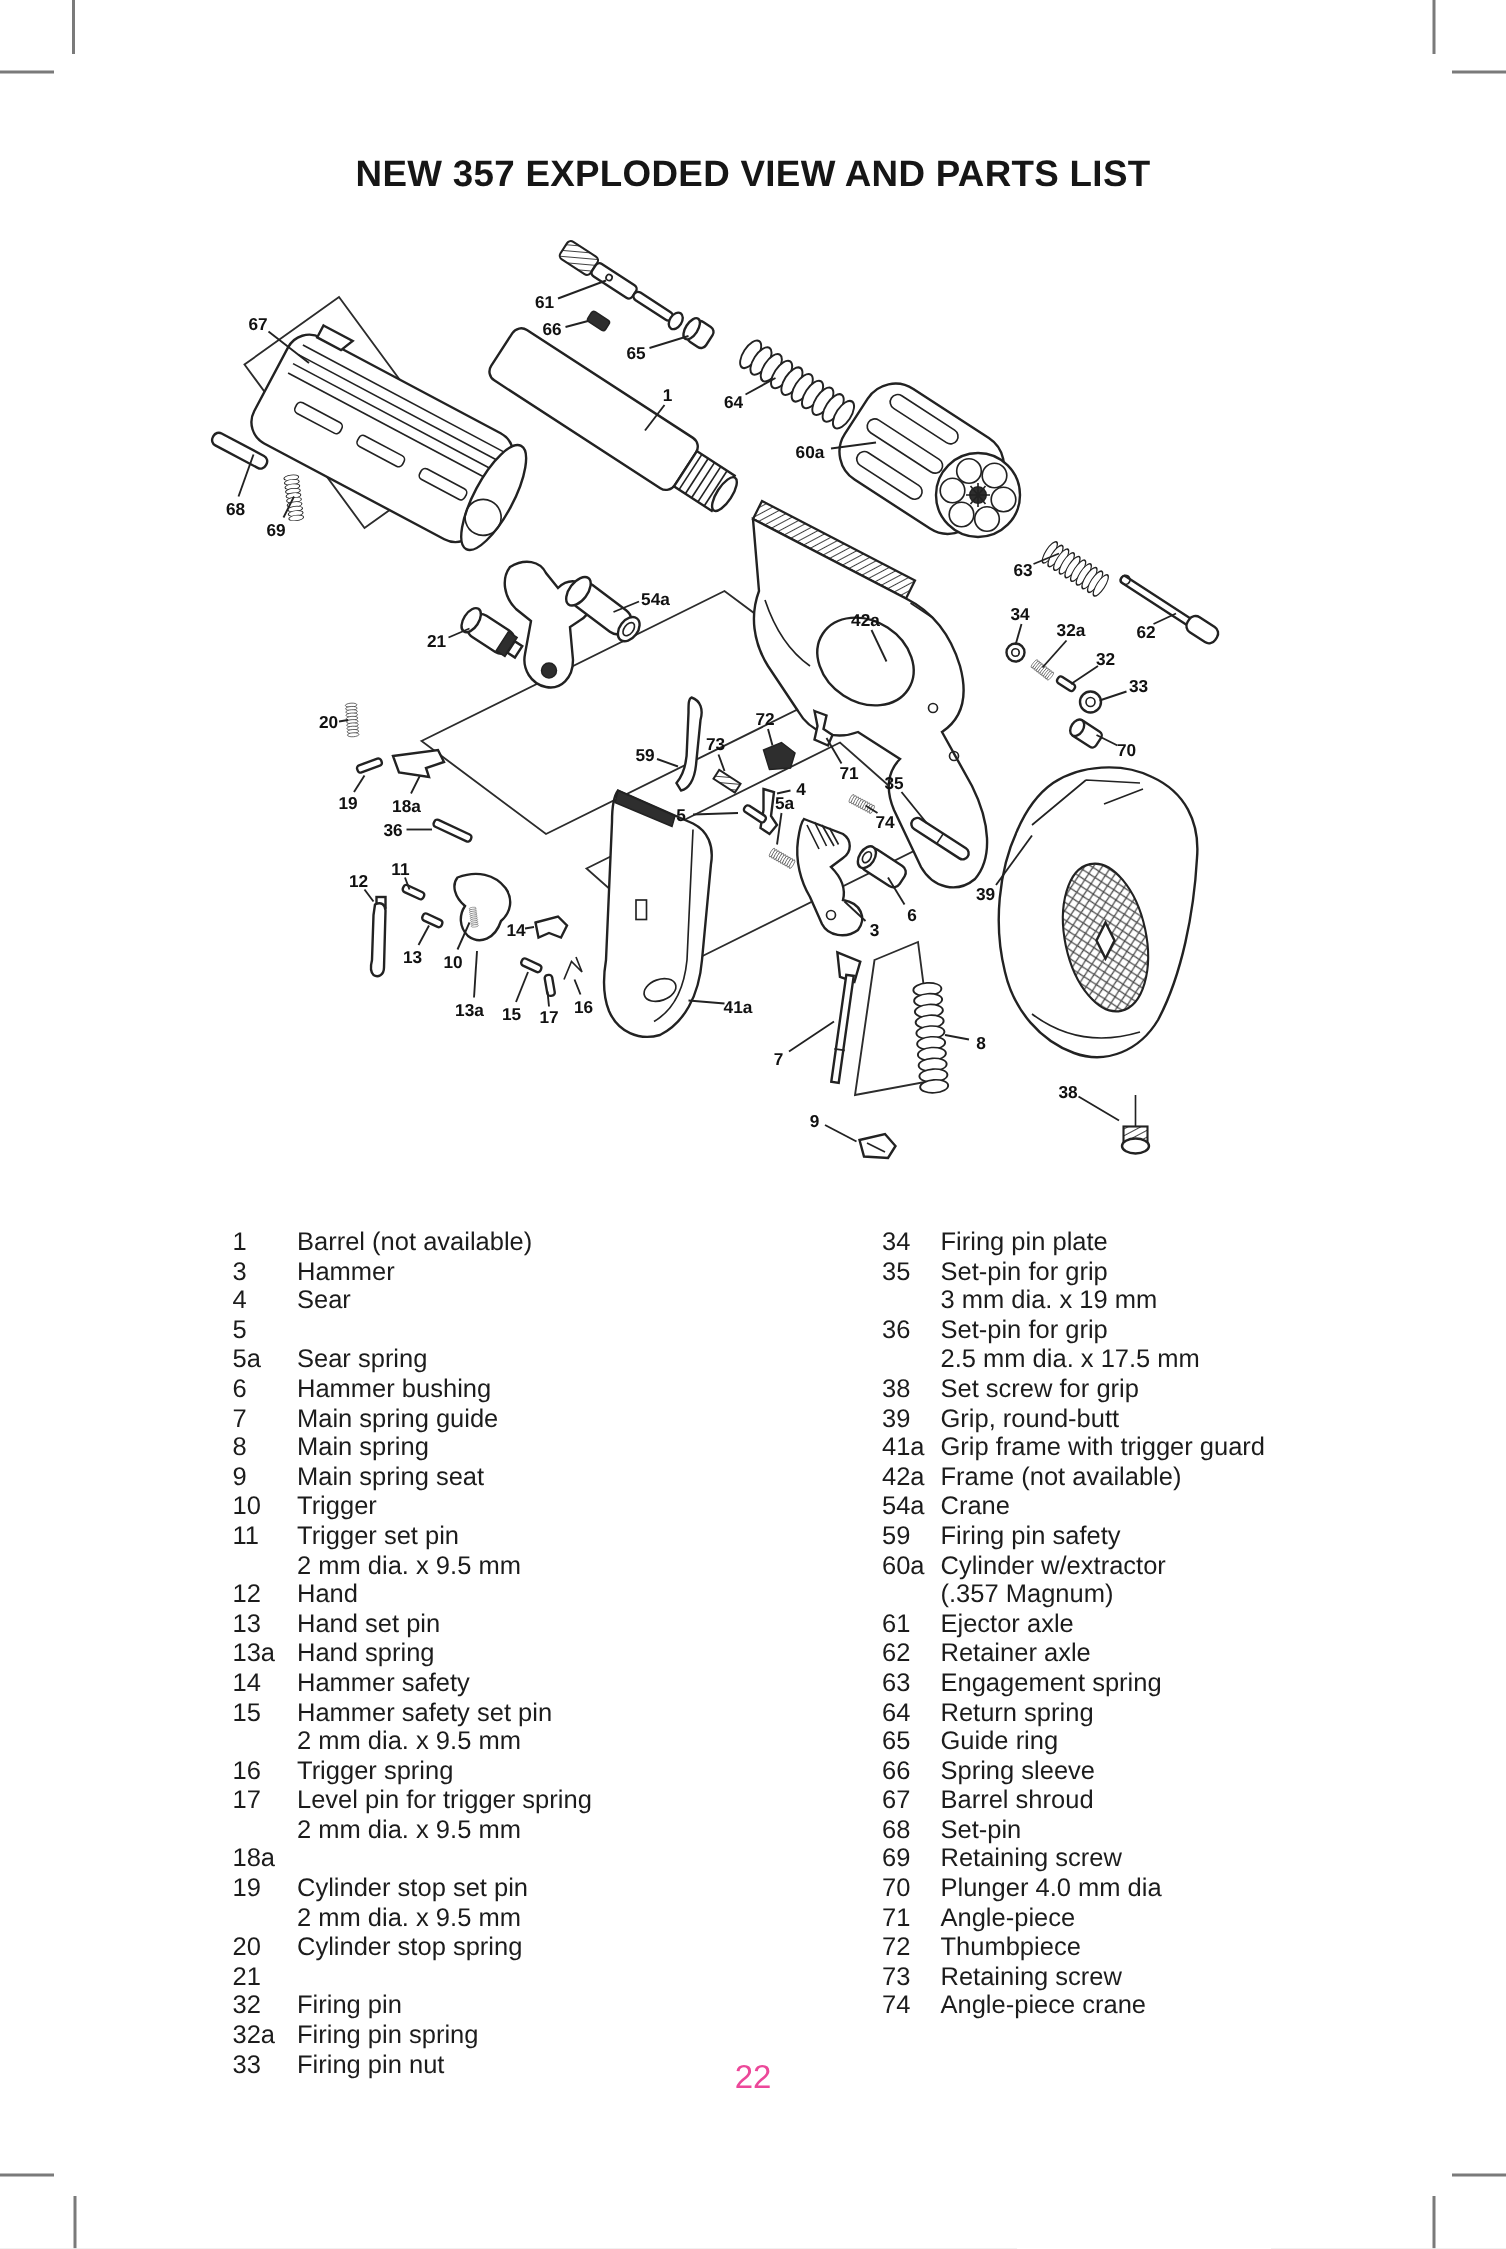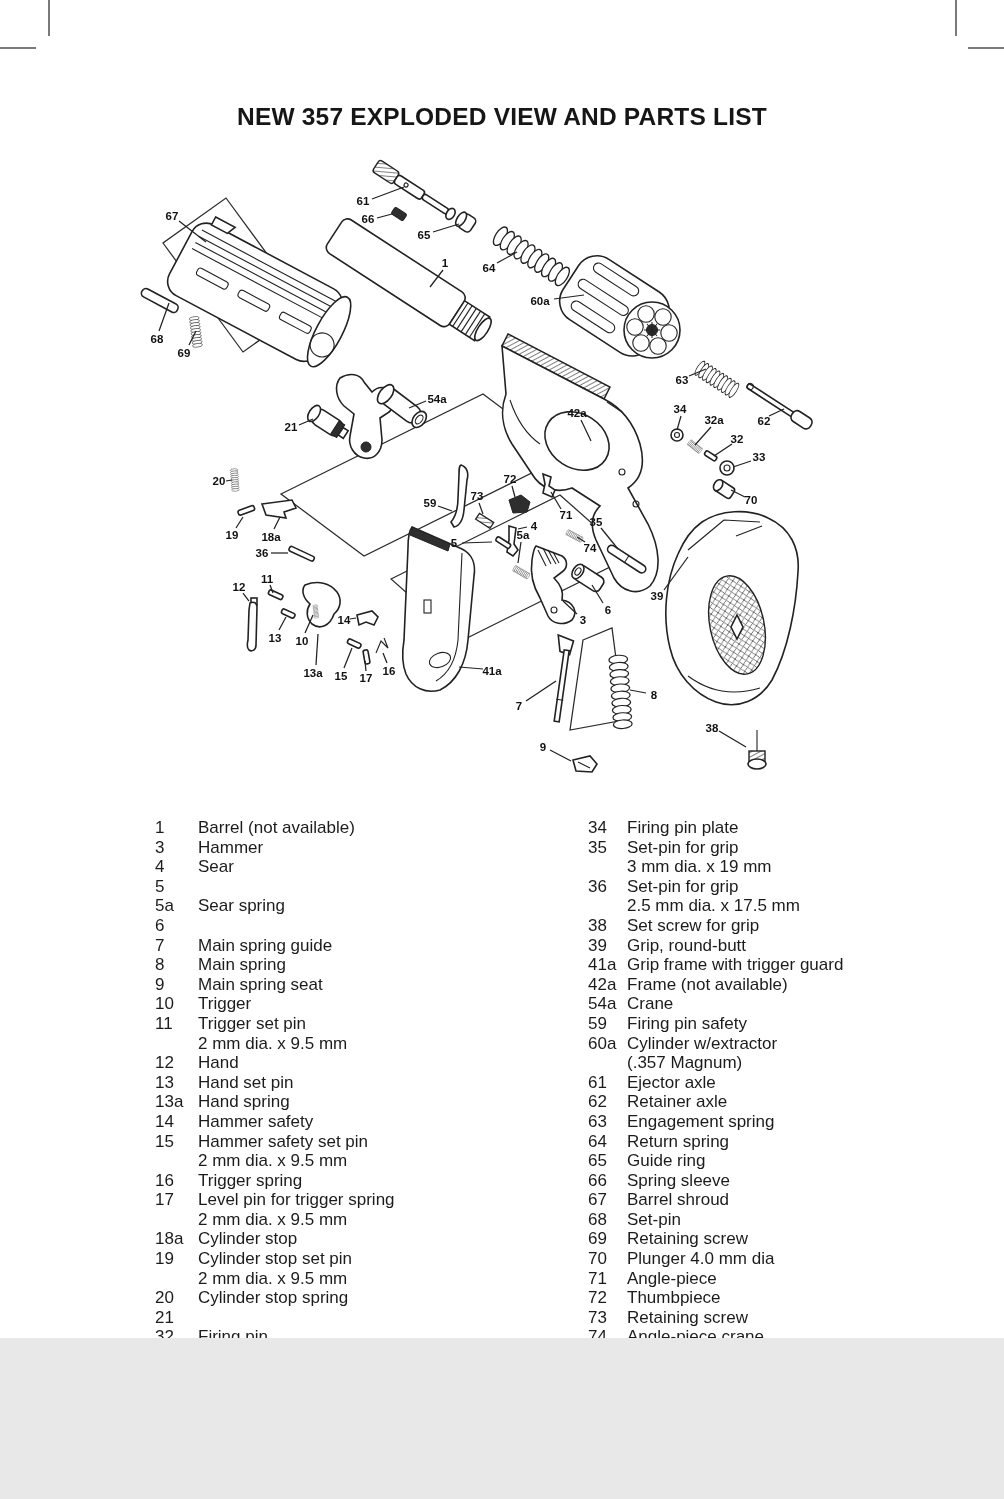--- a/index.html
+++ b/index.html
@@ -1,16 +1,16 @@
 <!DOCTYPE html>
 <html><head>
 <meta charset="utf-8">
 <style>
   html,body{margin:0;padding:0;background:#e8e8e8;}
-  #page{position:relative;width:1004px;height:1338px;background:#ffffff;margin:0 auto;
+  #page{position:relative;width:1004px;height:1499px;background:#ffffff;margin:0 auto;
         font-family:"Liberation Sans", sans-serif;color:#1c1c1c;overflow:hidden;}
   .cropmark{position:absolute;background:#7a7a7a;}
   #title{position:absolute;top:103px;left:0;width:100%;text-align:center;
          font-size:24.5px;font-weight:bold;letter-spacing:0.2px;color:#161616;}
   #diagram{position:absolute;left:0;top:150px;}
   .col{position:absolute;top:818px;font-size:17px;line-height:19.6px;}
   #leftcol{left:155px;width:420px;}
   #rightcol{left:588px;width:410px;}
   .prow{display:flex;align-items:flex-start;}
   .pnum{flex:0 0 43px;}
@@ -405,20 +405,21 @@
       </div>
       <div class="prow">
         <span class="pnum">5</span>
       </div>
       <div class="prow">
         <span class="pnum">5a</span>
         <div class="pname">Sear spring</div>
       </div>
       <div class="prow">
         <span class="pnum">6</span>
+        <div class="pname">Hammer bushing</div>
       </div>
       <div class="prow">
         <span class="pnum">7</span>
         <div class="pname">Main spring guide</div>
       </div>
       <div class="prow">
         <span class="pnum">8</span>
         <div class="pname">Main spring</div>
       </div>
       <div class="prow">
@@ -456,21 +457,20 @@
       <div class="prow">
         <span class="pnum">16</span>
         <div class="pname">Trigger spring</div>
       </div>
       <div class="prow">
         <span class="pnum">17</span>
         <div class="pname">Level pin for trigger spring<div class="pdetail">2 mm dia. x 9.5 mm</div></div>
       </div>
       <div class="prow">
         <span class="pnum">18a</span>
-        <div class="pname">Cylinder stop</div>
       </div>
       <div class="prow">
         <span class="pnum">19</span>
         <div class="pname">Cylinder stop set pin<div class="pdetail">2 mm dia. x 9.5 mm</div></div>
       </div>
       <div class="prow">
         <span class="pnum">20</span>
         <div class="pname">Cylinder stop spring</div>
       </div>
       <div class="prow">

